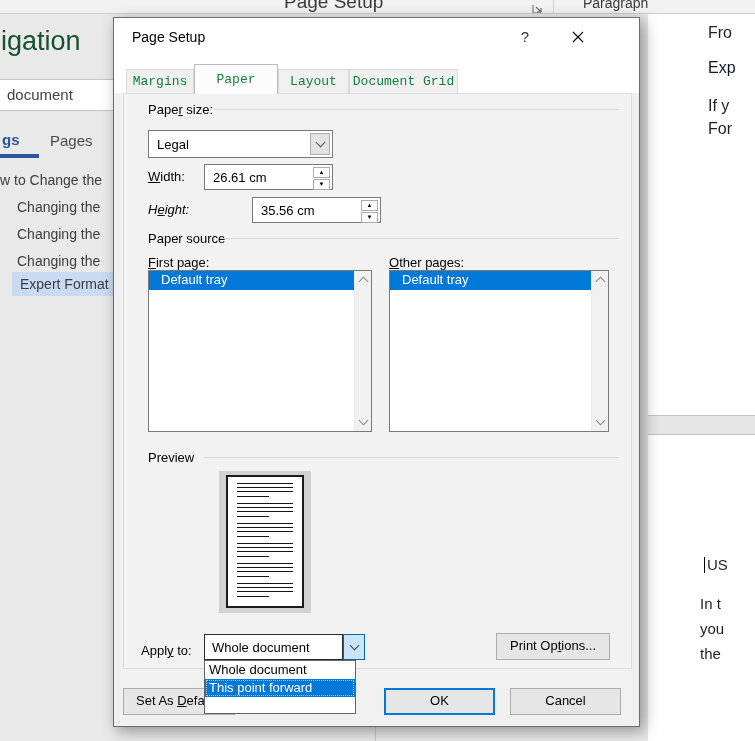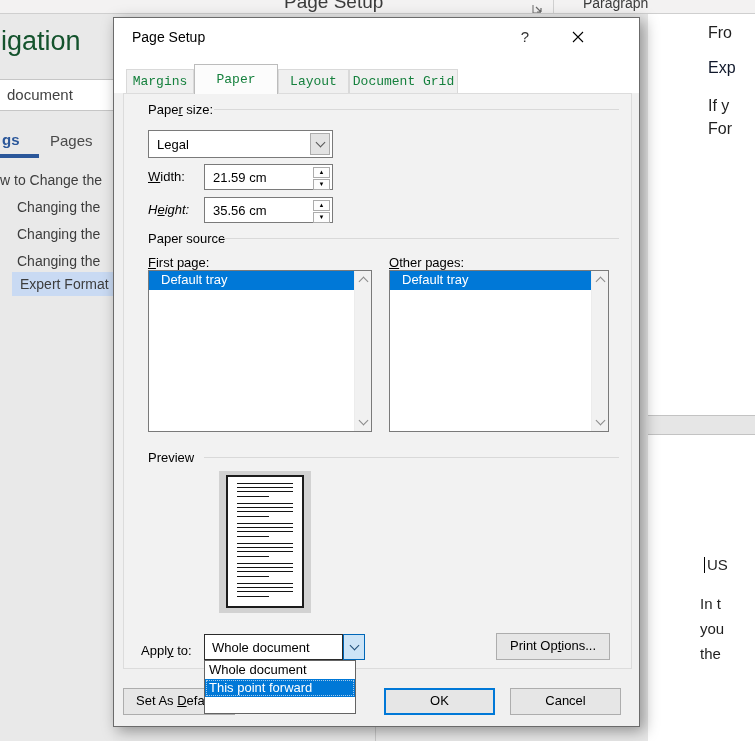--- a/index.html
+++ b/index.html
@@ -88,21 +88,21 @@
   .chev { display: inline-block; width: 7px; height: 7px; border: solid #555; border-width: 1px 1px 0 0; }
   .chev.down { transform: rotate(135deg); margin-top: -4px; }
   .chev.up { transform: rotate(-45deg); margin-top: 4px; }
   .chev.gray { border-color: #8a8a8a; }
   .chev.blue { border-color: #1f4e79; }
 
   .w-label { left: 34px; top: 151px; }
   .h-label { left: 34px; top: 184px; font-style: italic; }
   .spinfield { position: absolute; left: 90px; width: 129px; height: 26px; background: #fff; border: 1px solid #7a7a7a; }
   .sf-width { top: 146px; }
-  .sf-height { top: 179px; }
+  .sf-height { top: 179px; margin-left: 48px; }
   .spinfield .val { position: absolute; left: 8px; top: 5px; font-size: 13px; }
   .spinner { position: absolute; right: 2px; top: 2px; bottom: 2px; width: 17px; display: flex; flex-direction: column; }
   .spin-btn { flex: 1; border: 1px solid #acacac; background: #fdfdfd; font-size: 6px; line-height: 9px;
               text-align: center; color: #000; }
   .spin-btn + .spin-btn { margin-top: 1px; }
 
   .fp-label { left: 34px; top: 237px; }
   .op-label { left: 275px; top: 237px; }
   .listbox { position: absolute; top: 252px; height: 162px; background: #fff; border: 1px solid #7a7a7a; }
   .lb-first { left: 34px; width: 224px; }
@@ -207,21 +207,21 @@
 
     <div class="combo-legal">
       <span class="val">Legal</span>
       <span class="combo-btn">
           <span class="chev down"></span>
         </span>
     </div>
 
     <span class="lbl w-label"><span></span><span class="accel">W</span><span>idth:</span></span>
     <div class="spinfield sf-width">
-      <span class="val">21.59 cm</span>
+      <span class="val">26.61 cm</span>
       <span class="spinner">
         <span class="spin-btn">▲</span>
         <span class="spin-btn">▼</span>
       </span>
     </div>
 
     <span class="lbl h-label"><span>H</span><span class="accel">e</span><span>ight:</span></span>
     <div class="spinfield sf-height">
       <span class="val">35.56 cm</span>
       <span class="spinner">

